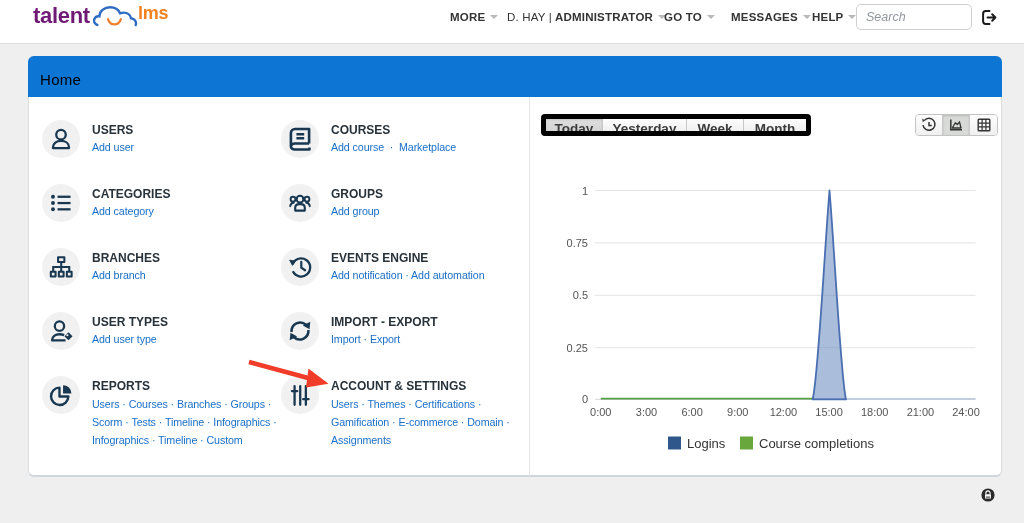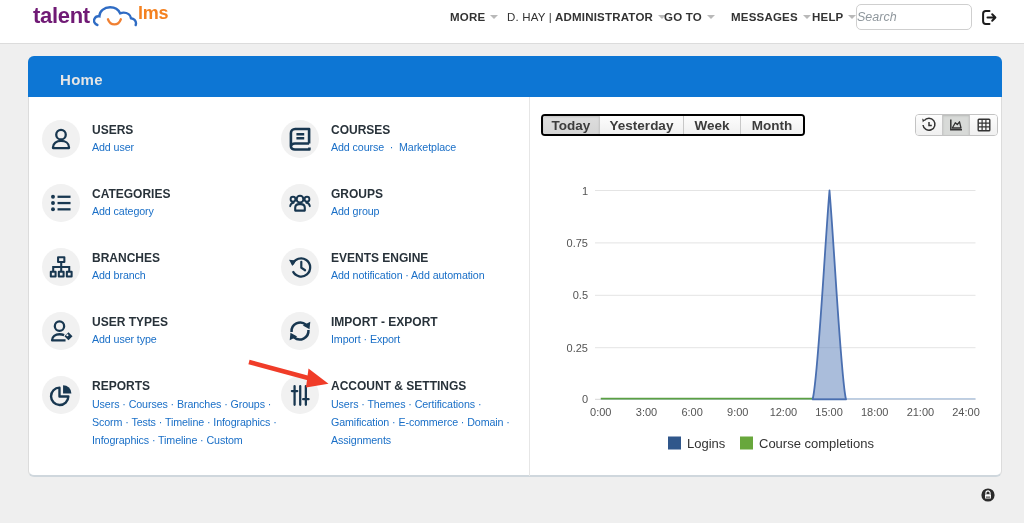--- a/index.html
+++ b/index.html
@@ -6,32 +6,32 @@
   html,body { width:1024px; height:523px; overflow:hidden; }
   body { font-family:"Liberation Sans", sans-serif; background:#efefef; position:relative; }
   .abs { position:absolute; }
   
   #topbar { left:0; top:0; width:1024px; height:44px; background:#fff; border-bottom:1px solid #dcdcdc; }
   #logo-talent { left:33px; top:3px; font-size:22px; font-weight:bold; color:#701a75; letter-spacing:-0.3px; }
   #logo-lms { left:138px; top:3px; font-size:18px; font-weight:bold; color:#f48120; letter-spacing:-0.3px; }
   #logo-cloud { left:93px; top:4px; }
   .nav { font-size:11.5px; font-weight:bold; color:#333; letter-spacing:0.2px; top:11px; white-space:nowrap; }
   .chev { display:inline-block; width:0; height:0; border-left:4px solid transparent; border-right:4px solid transparent; border-top:4px solid #b9b9b9; margin-left:5px; vertical-align:2px; }
-  #search { left:856px; top:4px; width:116px; height:26px; border:1px solid #cfcfcf; border-radius:5px; background:#fff; font-style:italic; color:#8f979d; font-size:12.5px; line-height:24px; }
+  #search { left:856px; top:4px; width:116px; height:26px; border:1px solid #cfcfcf; border-radius:5px; background:#fff; font-style:italic; color:#8f979d; font-size:12.5px; line-height:24px; padding-left:9px; }
   
   #card { left:28px; top:56px; width:974px; height:421px; background:#fff; border:1px solid #dcdcdc; border-bottom:2px solid #cfd7dd; border-radius:6px; }
   #homebar { left:28px; top:56px; width:974px; height:41px; background:#0d76d4; border-radius:6px 6px 0 0; }
-  #homebar span { position:absolute; left:32px; top:15px; color:#e5e5e5; font-weight:bold; font-size:15px; letter-spacing:0.3px; }
+  #homebar span { position:absolute; left:12px; top:15px; color:#000000; font-weight:normal; font-size:15px; letter-spacing:0.3px; }
   #vdivider { left:529px; top:97px; width:1px; height:379px; background:#e6e6e6; }
   
   .circ { width:38px; height:38px; border-radius:50%; background:#f1f1f1; display:flex; align-items:center; justify-content:center; }
   .title { font-size:12px; font-weight:bold; color:#28323a; letter-spacing:0px; white-space:nowrap; }
   .links { font-size:10.7px; color:#1a6fc7; letter-spacing:-0.1px; line-height:18px; white-space:nowrap; }
   
-  #btngroup { left:541px; top:114px; height:22px; display:flex; border:2px solid #000000; border-radius:4px; overflow:hidden; background:#fff; }
+  #btngroup { left:541px; top:114px; height:22px; display:flex; border:5px solid #000000; border-radius:4px; overflow:hidden; background:#fff; }
   .btn { font-size:13.5px; font-weight:bold; color:#3c3c3c; text-align:center; line-height:20px; background:linear-gradient(#fdfdfd,#f0f0f0); border-right:1px solid #c8c8c8; }
   .btn:last-child { border-right:none; }
   .btn.active { background:linear-gradient(#dedede,#d5d5d5); box-shadow:inset 0 1px 2px rgba(0,0,0,0.12); }
   #icongroup { left:915px; top:114px; height:22px; display:flex; border:1px solid #c3c3c3; border-radius:4px; overflow:hidden; background:#fff; }
   .ibtn { width:27px; height:20px; display:flex; align-items:center; justify-content:center; background:linear-gradient(#fdfdfd,#f0f0f0); border-right:1px solid #c8c8c8; }
   .ibtn:last-child { border-right:none; }
   .ibtn.active { background:#d8dad8; box-shadow:inset 0 1px 2px rgba(0,0,0,0.15); }
 </style>
 </head>
 <body>

